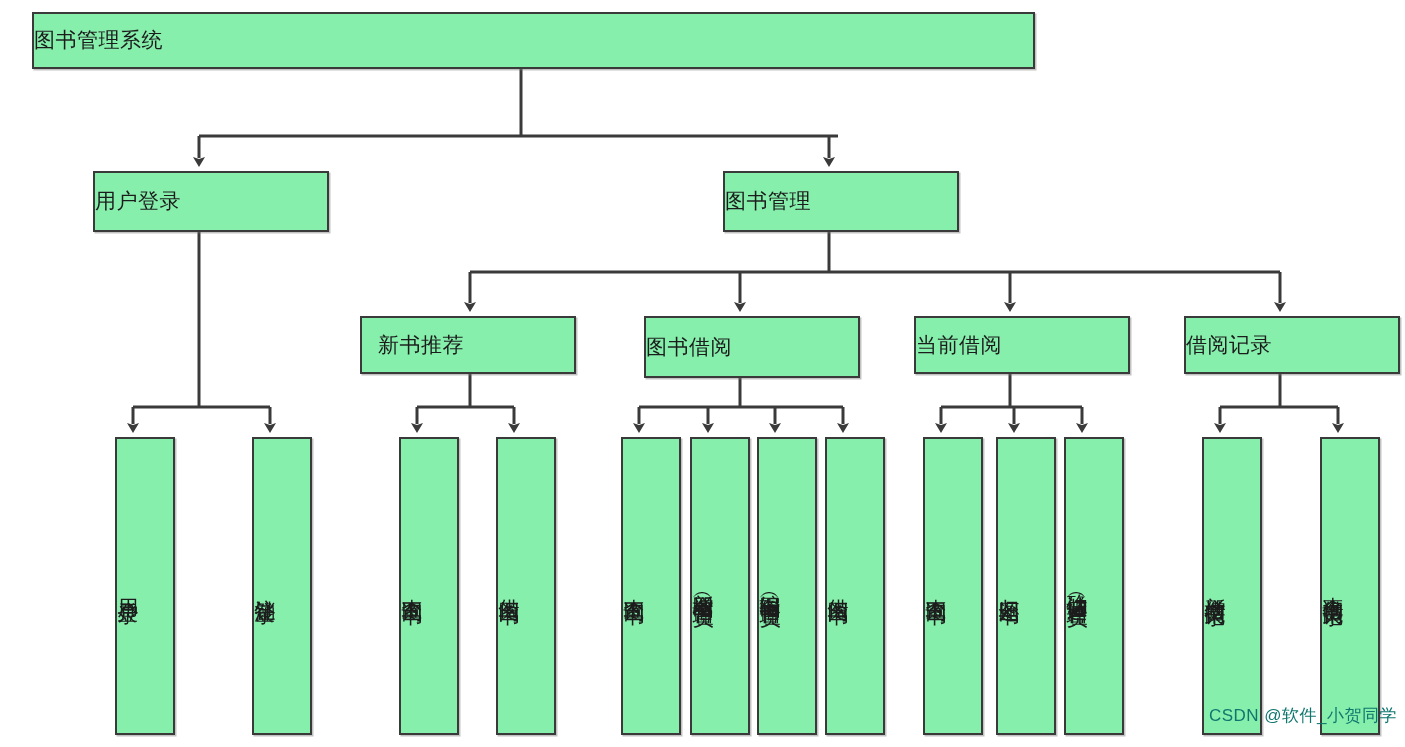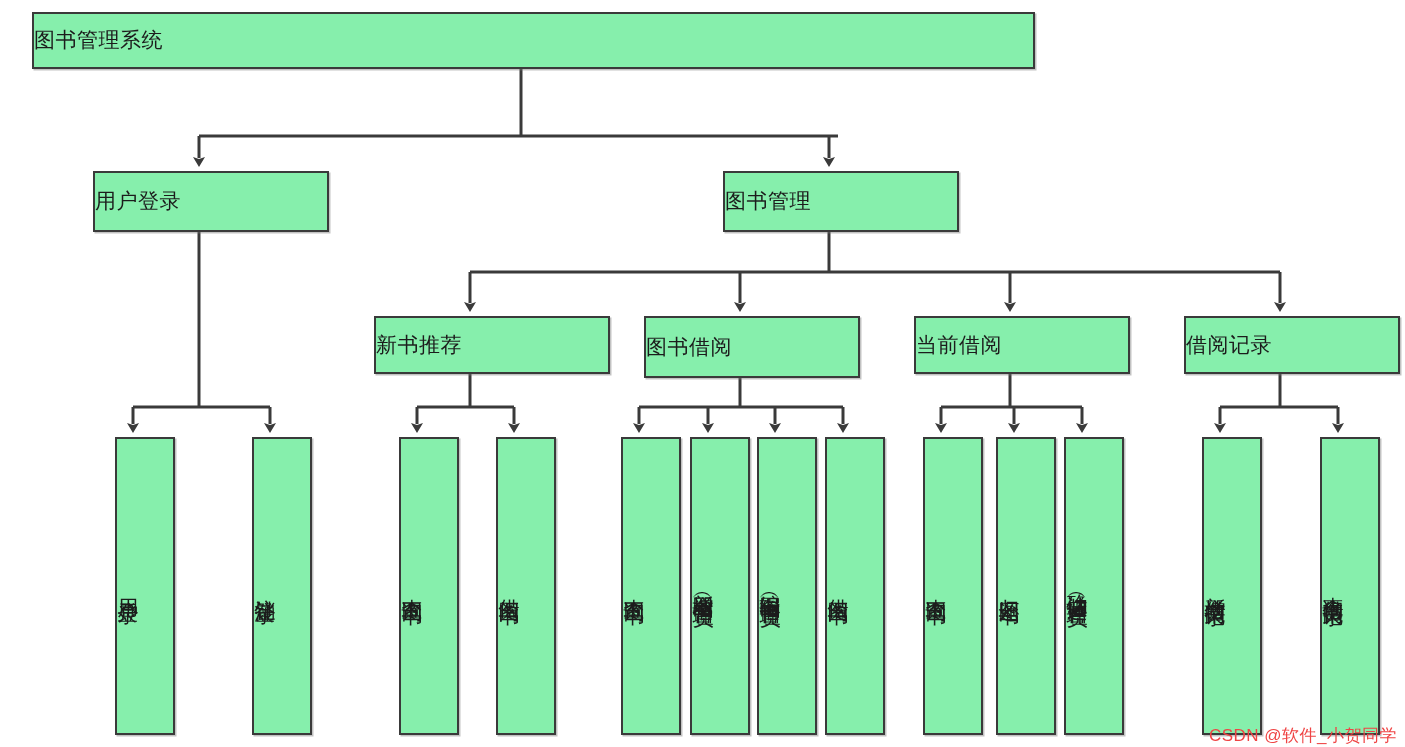--- a/index.html
+++ b/index.html
@@ -47,23 +47,23 @@
   }
   .node.vert .lbl {
     writing-mode: vertical-rl;
     text-orientation: upright;
     font-size: 21px;
     letter-spacing: 2px;
   }
   #watermark {
     position: absolute;
     right: 8px;
-    bottom: 0;
+    bottom: 20px;
     font-size: 17px;
-    color: #ef4444;
+    color: #0f766e;
     letter-spacing: 0.5px;
     user-select: none;
     white-space: nowrap;
   }
 </style>
 </head>
 <body>
 
 <div id="canvas">
 
@@ -121,21 +121,21 @@
     <span class="lbl">图书管理系统</span>
   </div>
 
   <div class="node horiz" style="left: 81px; top: 171px; width: 236px; height: 61px;">
     <span class="lbl">用户登录</span>
   </div>
   <div class="node horiz" style="left: 711px; top: 171px; width: 236px; height: 61px;">
     <span class="lbl">图书管理</span>
   </div>
 
-  <div class="node horiz" style="left: 362px; top: 316px; width: 236px; height: 58px;">
+  <div class="node horiz" style="left: 348px; top: 316px; width: 216px; height: 58px; padding-left: 16px;">
     <span class="lbl">新书推荐</span>
   </div>
   <div class="node horiz" style="left: 632px; top: 316px; width: 216px; height: 62px;">
     <span class="lbl">图书借阅</span>
   </div>
   <div class="node horiz" style="left: 1172px; top: 316px; width: 216px; height: 58px;">
     <span class="lbl">借阅记录</span>
   </div>
   <div class="node horiz" style="left: 902px; top: 316px; width: 216px; height: 58px;">
     <span class="lbl">当前借阅</span>

